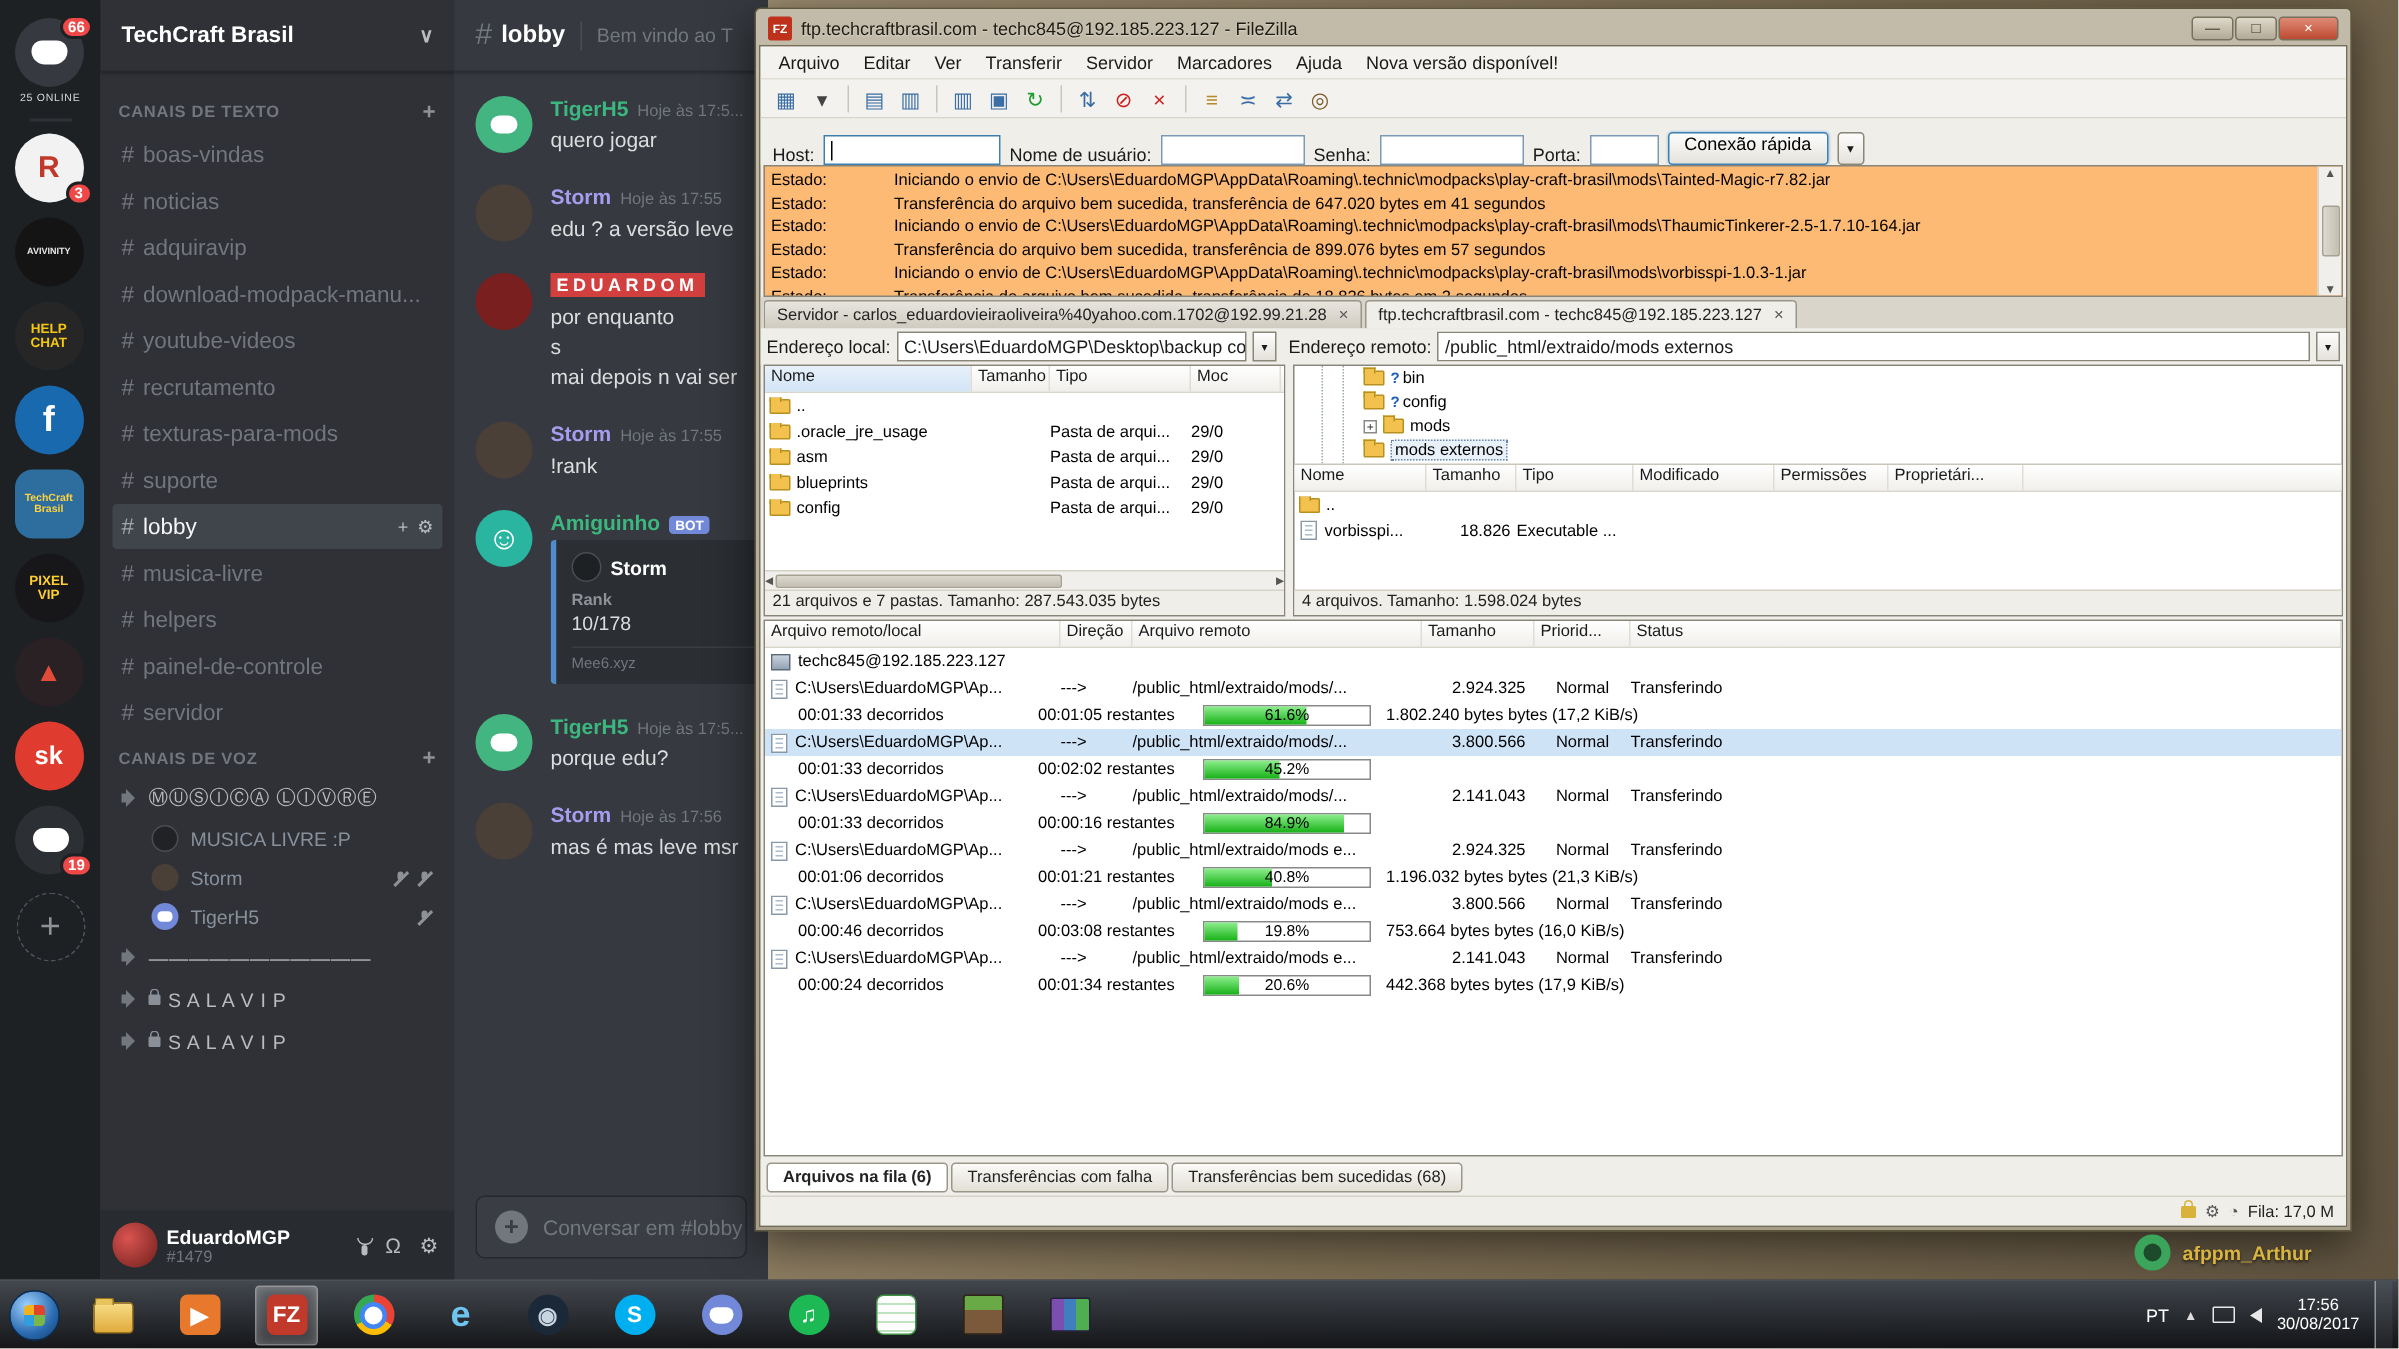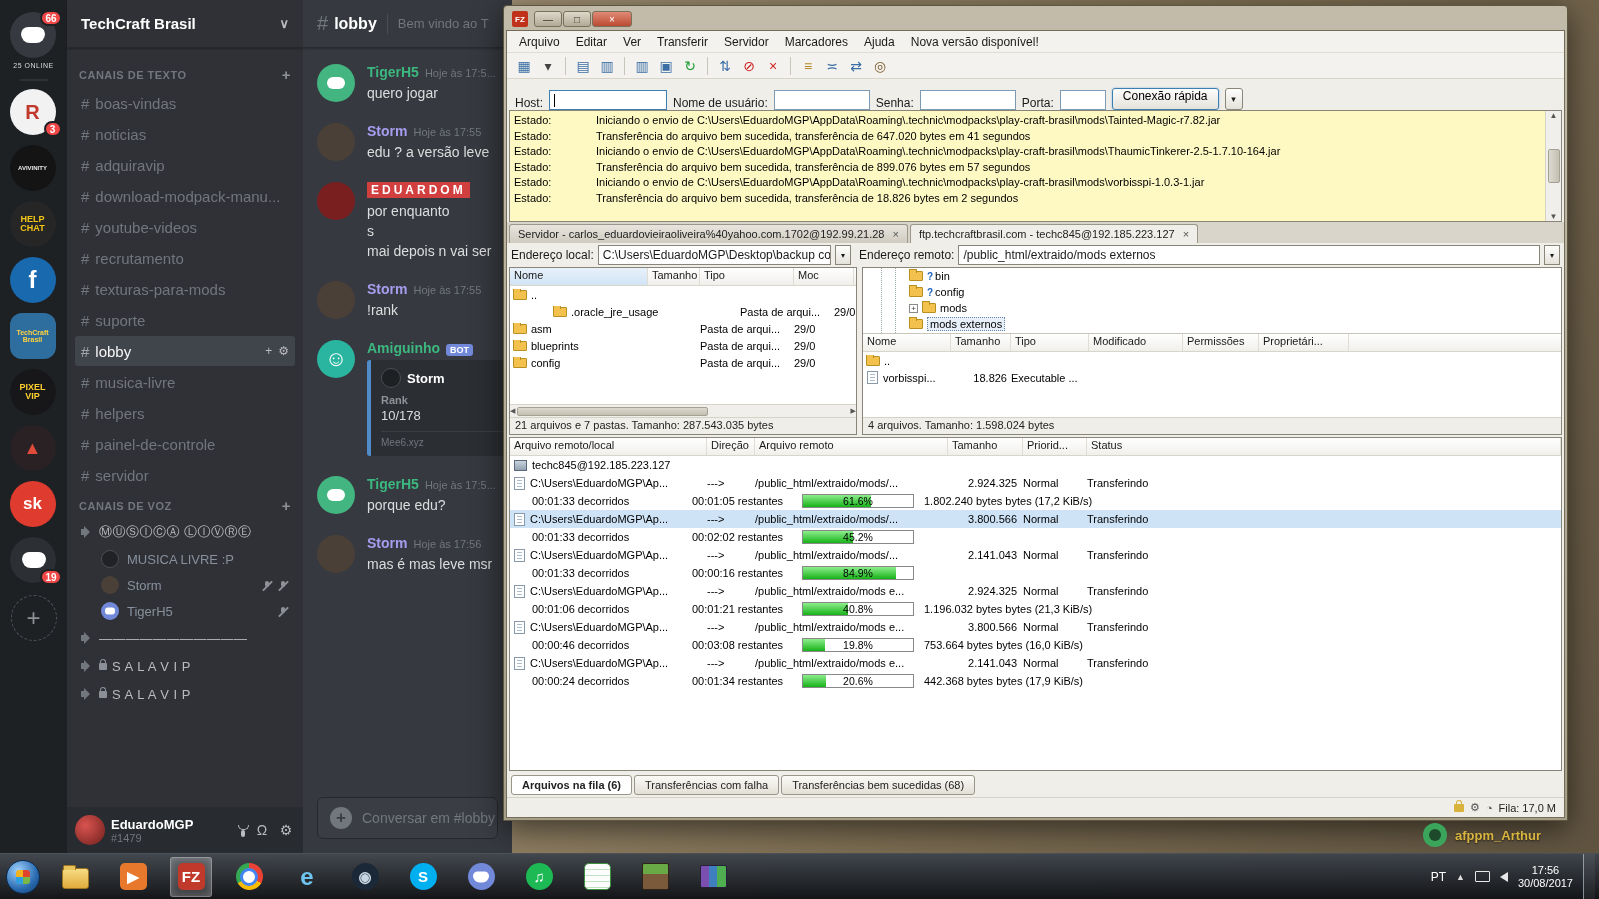--- a/index.html
+++ b/index.html
@@ -128,21 +128,21 @@
   .tsep { width:1px; height:18px; background:#c9c5ba; margin:0 4px; }
   .fz-quick { height:31px; background:#f0eee9; display:flex; align-items:flex-end; gap:6px; padding:0 8px; font-size:12px; color:#1a1a1a; flex-shrink:0; }
   .qc-input { height:20px; background:#fff; border:1px solid #7a9ab5; padding:0 4px; display:flex; align-items:center; }
   .qc-host { width:118px; border:1px solid #3c7fb1; }
   .qc-user { width:96px; } .qc-pass { width:96px; } .qc-port { width:46px; }
   .caret { width:1px; height:13px; background:#000; }
   .qc-btn { height:22px; padding:0 10px; font-size:12px; background:linear-gradient(#fdfdfd,#e4e2da);
     border:1px solid #3c7fb1; border-radius:3px; cursor:pointer; color:#000; box-shadow:0 0 2px #7ab0e0; }
   .qc-drop { width:18px; height:22px; background:linear-gradient(#fdfdfd,#e4e2da); border:1px solid #8a8778;
     border-radius:3px; font-size:9px; display:flex; align-items:center; justify-content:center; cursor:pointer; }
-  .fz-logwrap { height:112px; background:#fef9c3; border:1px solid #898578; margin:0 2px; position:relative; flex-shrink:0; overflow:hidden; }
+  .fz-logwrap { height:88px; background:#fdba74; border:1px solid #898578; margin:0 2px; position:relative; flex-shrink:0; overflow:hidden; }
   .fz-log { padding:2px 20px 2px 4px; font-size:11px; color:#000; }
   .log-line { display:flex; line-height:15.5px; white-space:nowrap; }
   .log-label { width:82px; flex-shrink:0; }
   .vscroll { position:absolute; right:0; top:0; bottom:0; width:16px; background:#f0efec; border-left:1px solid #d5d2c8;
     display:flex; flex-direction:column; justify-content:space-between; align-items:center; font-size:8px; color:#555; }
   .vs-thumb { width:12px; height:34px; background:linear-gradient(90deg,#dcd9cf,#c3bfb2); border:1px solid #a5a193; border-radius:2px; }
   .fz-tabs { height:21px; background:#d9d5cb; display:flex; align-items:flex-end; padding:0 2px; gap:2px; flex-shrink:0; }
   .s-tab { height:19px; display:flex; align-items:center; gap:8px; padding:0 8px; font-size:11px; color:#222;
     background:linear-gradient(#e8e5de,#cfcbc0); border:1px solid #9b968a; border-bottom:none; border-radius:3px 3px 0 0;
     white-space:nowrap; overflow:hidden; max-width:430px; cursor:pointer; }
@@ -181,21 +181,21 @@
     text-align:center; margin-right:4px; color:#333; flex-shrink:0; cursor:pointer; }
   .qmark { color:#1d5fbf; font-weight:bold; font-size:10px; margin-right:2px; }
   .fz-queue { flex:1; display:flex; flex-direction:column; background:#fff; border:1px solid #898578; margin:2px; overflow:hidden; }
   .q-rows { flex:1; overflow:hidden; }
   .q-server-row { height:18px; display:flex; align-items:center; font-size:11px; color:#000; }
   .srv-ico { width:13px; height:11px; background:linear-gradient(#c8d2dc,#93a2b2); border:1px solid #5a6a7a; margin:0 5px 0 4px; flex-shrink:0; }
   .q-rowA { height:18px; display:flex; align-items:center; font-size:11px; color:#000; }
   .q-rowA.sel { background:#cfe3f7; }
   .qA { width:197px; display:flex; align-items:center; overflow:hidden; white-space:nowrap; flex-shrink:0; }
   .qB { width:48px; flex-shrink:0; } .qC { width:193px; flex-shrink:0; overflow:hidden; white-space:nowrap; }
-  .qD { width:75px; text-align:right; padding-right:6px; flex-shrink:0; } .qE { width:64px; flex-shrink:0; }
+  .qD { width:75px; text-align:right; padding-right:6px; flex-shrink:0; } .qE { width:64px; flex-shrink:0;text-align:center; }
   .qF { flex:1; overflow:hidden; white-space:nowrap; }
   .q-rowB { height:18px; display:flex; align-items:center; font-size:11px; color:#000; padding-left:22px; }
   .qb-el { width:160px; flex-shrink:0; } .qb-rm { width:110px; flex-shrink:0; }
   .pbar { width:112px; height:14px; border:1px solid #888; background:#fff; position:relative; flex-shrink:0; margin-right:10px; }
   .pfill { position:absolute; left:0; top:0; bottom:0; background:linear-gradient(#8dee8d,#18b218); }
   .plab { position:absolute; left:0; right:0; top:0; bottom:0; display:flex; align-items:center; justify-content:center; font-size:10.5px; color:#000; }
   .fz-bottom-tabs { height:24px; background:#f0eee9; display:flex; align-items:center; gap:2px; padding:1px 4px; flex-shrink:0; }
   .b-tab { height:20px; padding:0 10px; font-size:11px; display:flex; align-items:center; background:linear-gradient(#fbfaf7,#e2dfd6);
     border:1px solid #9b968a; border-radius:3px; cursor:pointer; color:#222; white-space:nowrap; }
   .b-tab.active { background:#ffffff; font-weight:bold; }
@@ -507,20 +507,21 @@
       <div class="chat-input">
         <span class="ci-plus">+</span>
         <span class="ci-placeholder">Conversar em #lobby</span>
       </div>
     </div>
   </div>
 
   <div id="fz">
     <div class="fz-titlebar">
       <span class="fz-appico">FZ</span>
+      <span class="fz-title-text">ftp.techcraftbrasil.com - techc845@192.185.223.127 - FileZilla</span>
       <span class="winbtns">
         <span class="winbtn">—</span>
         <span class="winbtn">□</span>
         <span class="winbtn close">×</span>
       </span>
     </div>
     <div class="fz-client">
       <div class="fz-menubar" id="fz-menu">
           <span class="fz-menu-item">Arquivo</span>
           <span class="fz-menu-item">Editar</span>
@@ -643,21 +644,21 @@
               <div class="lv-row">
                 <span style="width: 138px; display: flex; align-items: center; overflow: hidden; flex-shrink: 0;">
                   <span class="fold"></span>
                   <span>..</span>
                 </span>
                 <span style="width: 52px; text-align: right; padding-right: 4px; flex-shrink: 0;"></span>
                 <span style="width: 94px; overflow: hidden; flex-shrink: 0;"></span>
                 <span style="flex: 1 1 0%; overflow: hidden;"></span>
               </div>
               <div class="lv-row">
-                <span style="width: 138px; display: flex; align-items: center; overflow: hidden; flex-shrink: 0; margin-left: 40px;">
+                <span style="width: 138px; display: flex; align-items: center; overflow: hidden; flex-shrink: 0;">
                   <span class="fold"></span>
                   <span>.oracle_jre_usage</span>
                 </span>
                 <span style="width: 52px; text-align: right; padding-right: 4px; flex-shrink: 0;"></span>
                 <span style="width: 94px; overflow: hidden; flex-shrink: 0;">Pasta de arqui...</span>
                 <span style="flex: 1 1 0%; overflow: hidden;">29/0</span>
               </div>
               <div class="lv-row">
                 <span style="width: 138px; display: flex; align-items: center; overflow: hidden; flex-shrink: 0;">
                   <span class="fold"></span>

